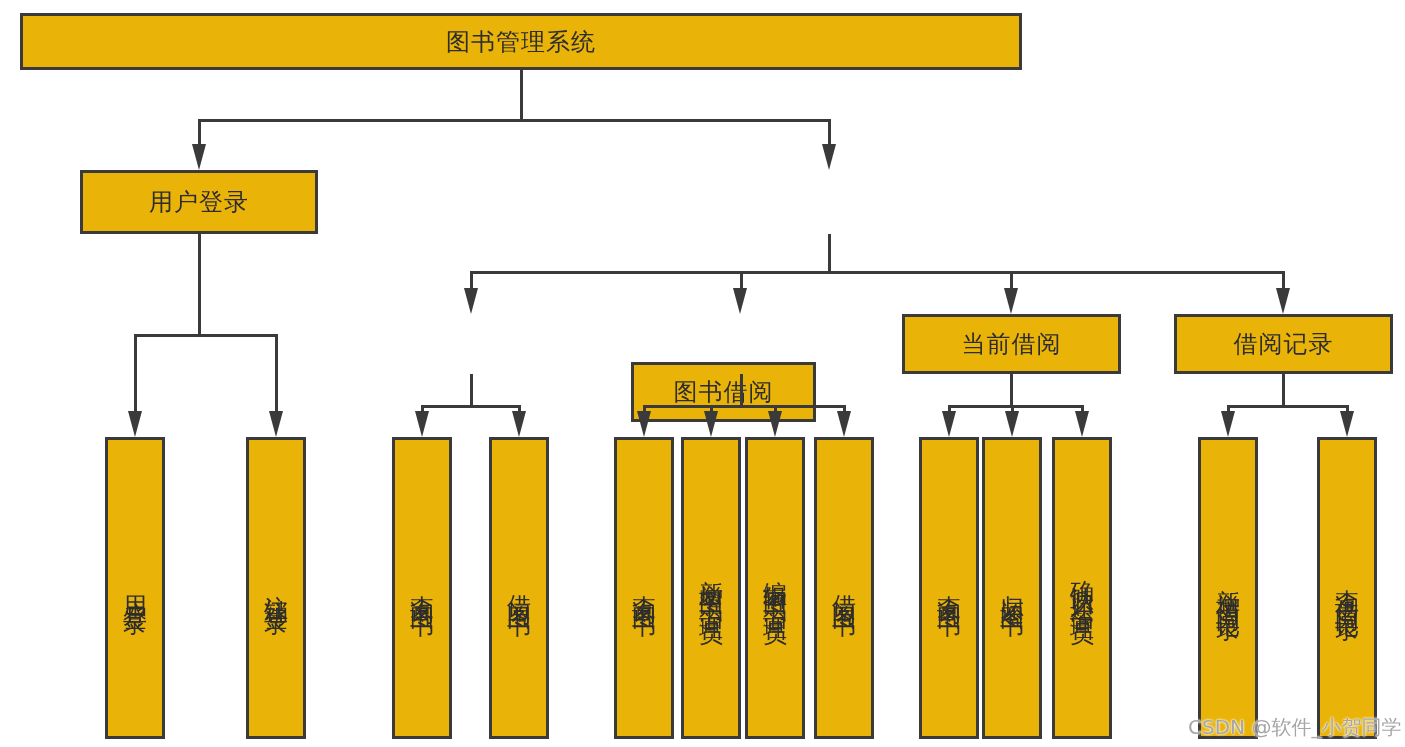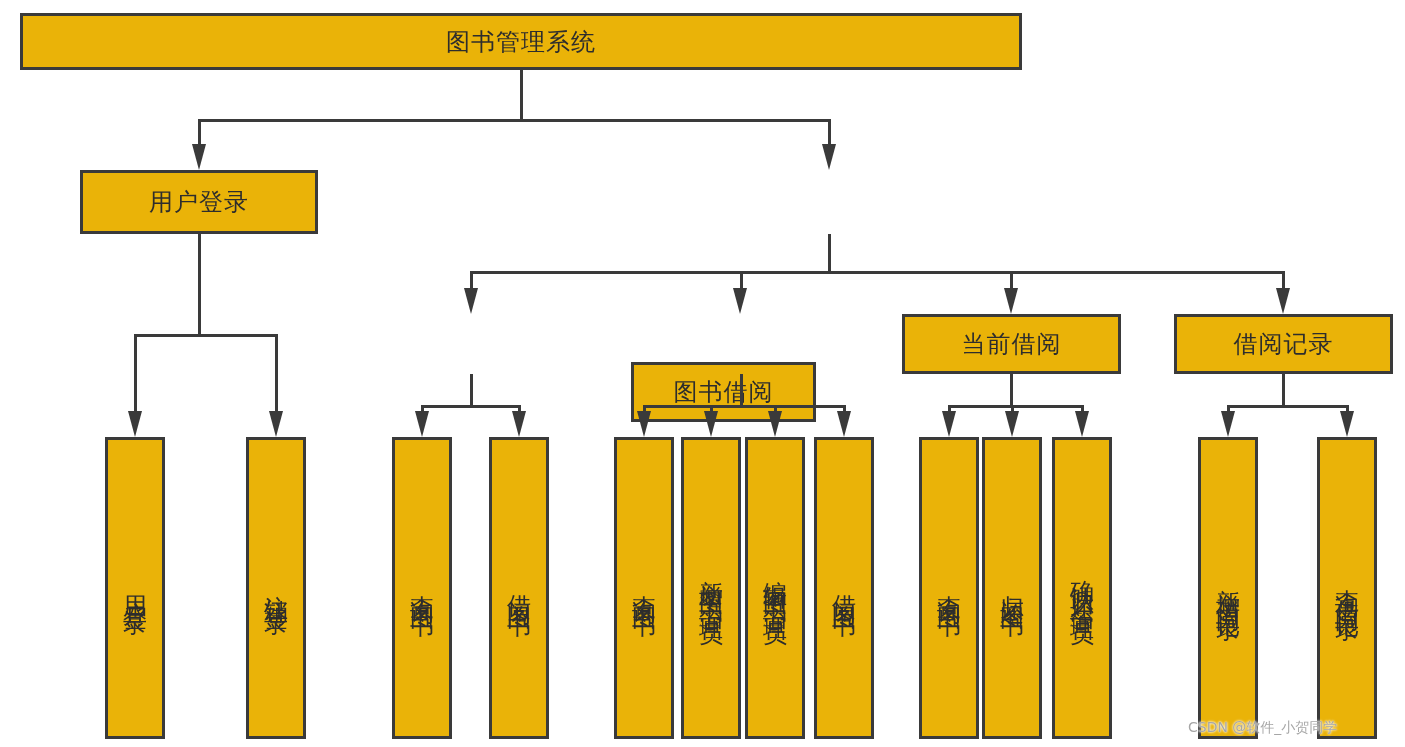--- a/index.html
+++ b/index.html
@@ -21,21 +21,21 @@
     letter-spacing:6px;line-height:1;font-size:24px;
   }
   .vl{position:absolute;width:2.5px;background:var(--line);}
   .hl{position:absolute;height:2.5px;background:var(--line);}
   .ar{
     position:absolute;width:0;height:0;
     border-left:7px solid transparent;border-right:7px solid transparent;
     border-top:26px solid var(--line);
   }
   .wm{
-    position:absolute;left:1188px;top:716px;font-size:14px;line-height:22px;
+    position:absolute;left:1188px;top:716px;font-size:20px;line-height:22px;
     color:var(--watermark);white-space:nowrap;z-index:5;
     text-shadow:0 0 3px #fff,0 0 2px #fff;
   }
 </style>
 </head>
 <body>
 
 <div class="canvas">
 
   <div class="bx" style="left:20px;top:13px;width:1002px;height:57px;">图书管理系统</div>

